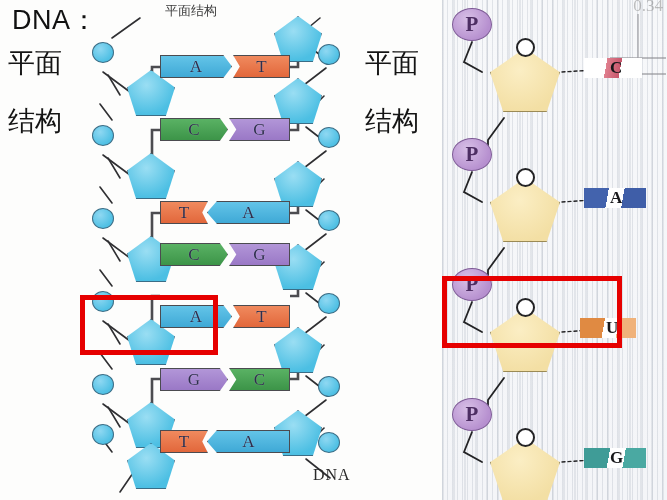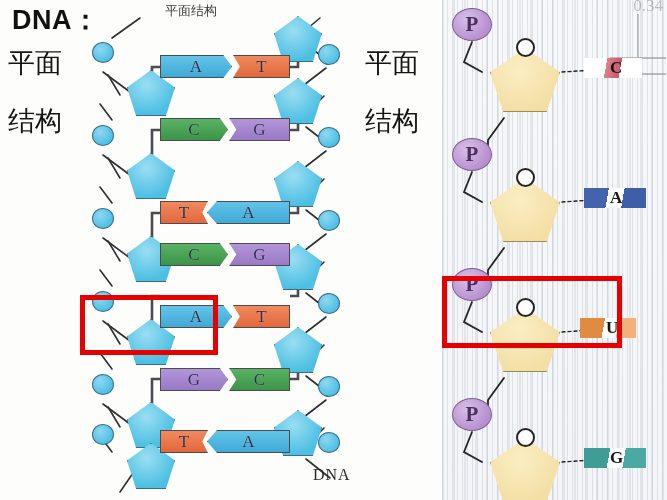--- a/index.html
+++ b/index.html
@@ -36,21 +36,21 @@
         rgba(140,150,165,0.18) 0px,
         rgba(140,150,165,0.18) 2px,
         rgba(255,255,255,0) 2px,
         rgba(255,255,255,0) 11px),
       linear-gradient(#f7f8fa, #f4f5f8);
   }
 
   
   .hd-latin {
     position: absolute;
-    font-weight: bold;
+    font-weight: normal;
     color: #111;
     letter-spacing: .5px;
     white-space: nowrap;
   }
   .hd-cjk {
     position: absolute;
     color: #141414;
     white-space: nowrap;
     font-family: Liberation Sans, sans-serif;
   }

